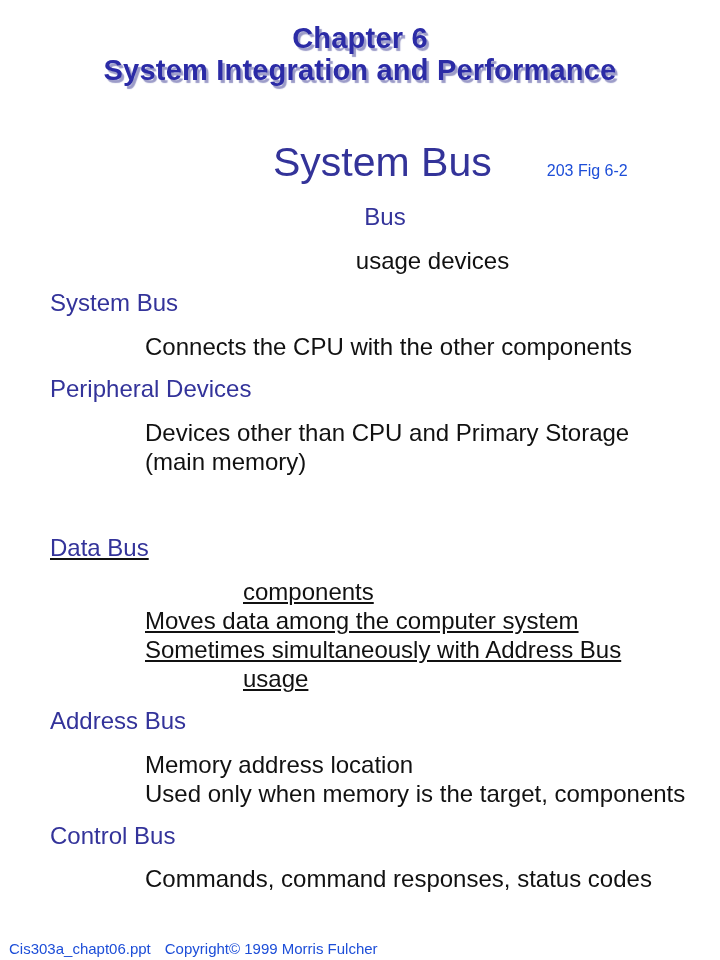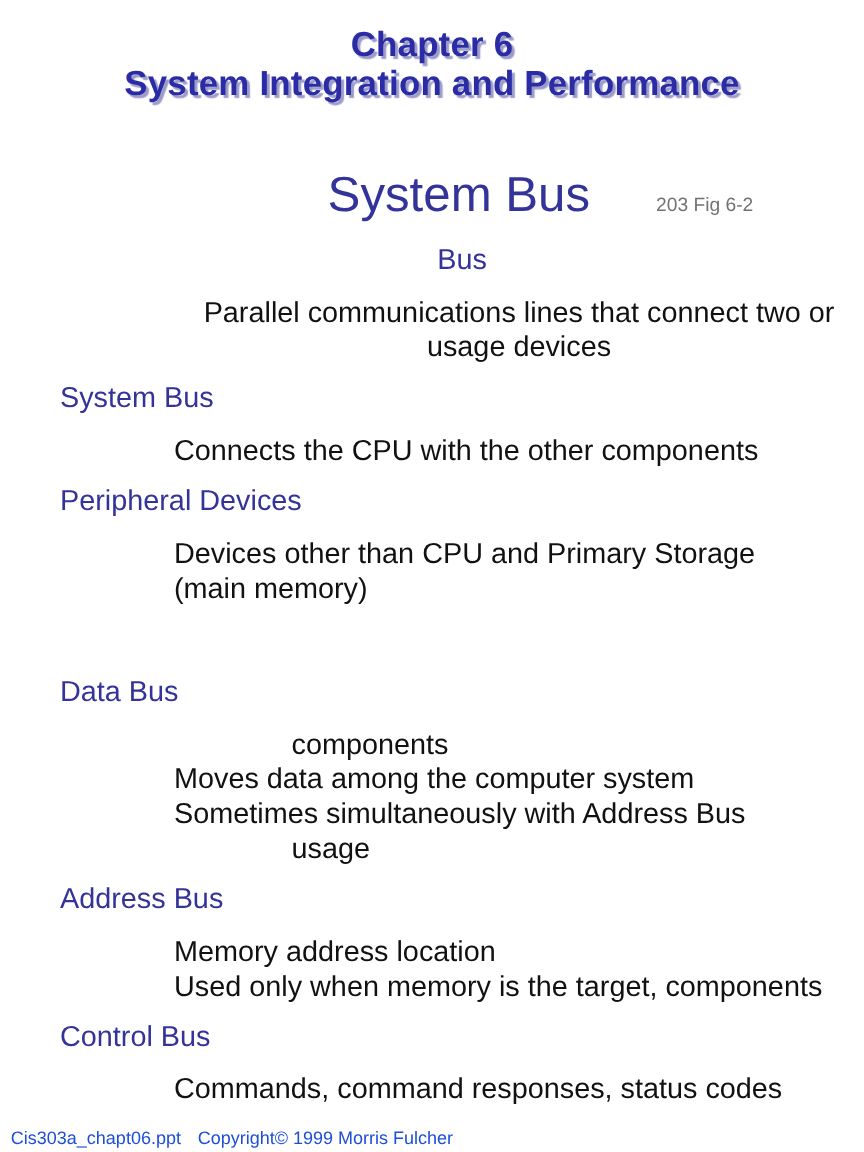--- a/index.html
+++ b/index.html
@@ -38,39 +38,40 @@
     gap: 55px;
     white-space: nowrap;
   }
   .slide-heading {
     font-size: 41px;
     line-height: 44px;
     color: #333399;
   }
   .fig-ref {
     font-size: 16px;
-    color: #737373;
+    color: #1d4ed8;
   }
   .content {
     position: absolute;
     top: 202px;
     left: 0;
     width: 720px;
     font-size: 24px;
     line-height: 29px;
   }
   .section {
     margin-top: 13px;
   }
   .section:first-child {
     margin-top: 0;
     text-align: center;
   }
   .section.gap-before {
     margin-top: 57px;
+    text-decoration: underline;
   }
   .term {
     margin-left: 50px;
     color: #33339a;
   }
   .body {
     margin-top: 15px;
   }
   .section.tight .body {
     margin-top: 14px;
@@ -106,21 +107,20 @@
   <div class="subheading-row">
     <span class="slide-heading">System Bus</span>
     <span class="fig-ref">203 Fig 6-2</span>
   </div>
 
   <div class="content">
 
     <div class="section">
       <div class="term">Bus</div>
       <div class="body">
-        <div class="line">Parallel communications lines that connect two or</div>
         <div class="line">usage devices</div>
       </div>
     </div>
 
     <div class="section">
       <div class="term">System Bus</div>
       <div class="body">
         <div class="line">Connects the CPU with the other components</div>
       </div>
     </div>

